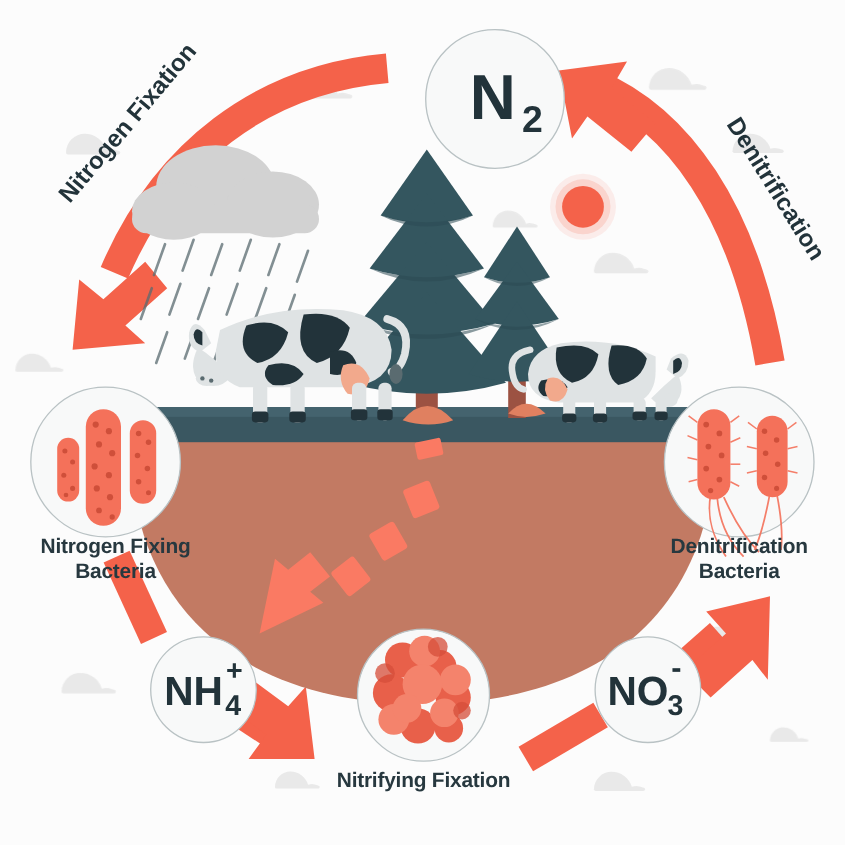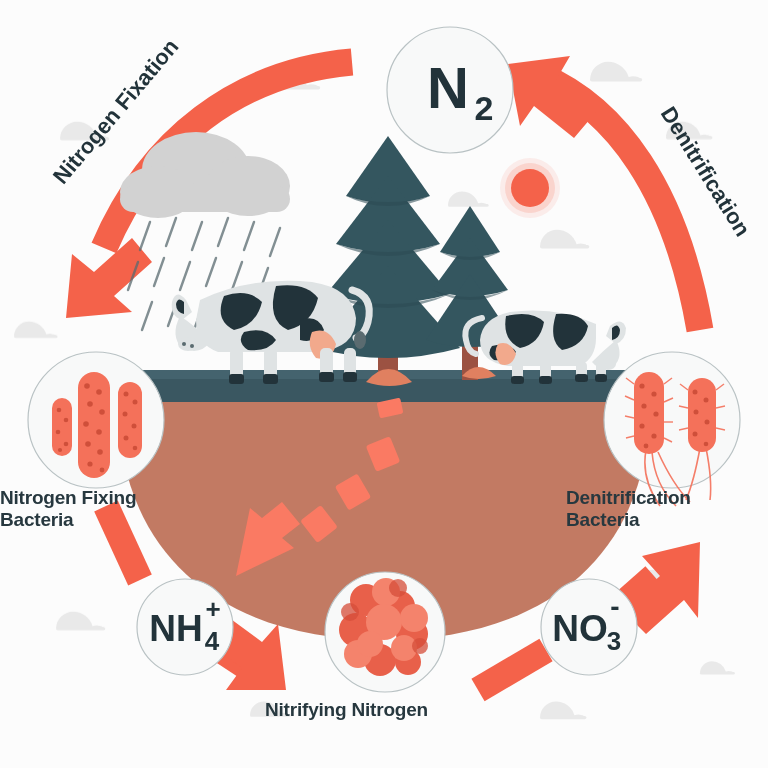--- a/index.html
+++ b/index.html
@@ -1,20 +1,20 @@
 <!DOCTYPE html>
 <html><head>
 <meta charset="utf-8">
 <style>
   html,body{margin:0;padding:0;background:#ffffff;}
   body{width:768px;height:768px;overflow:hidden;
        font-family:"Liberation Sans",sans-serif;}
   #stage{position:relative;width:768px;height:768px;background:#fcfcfc;}
   svg.layer{position:absolute;left:0;top:0;width:768px;height:768px;}
-  .label{position:absolute;color:#27383f;font-weight:bold;text-align:left;
+  .label{position:absolute;color:#27383f;font-weight:bold;text-align:center;
          letter-spacing:-0.2px;line-height:1.18;}
   .arc-label{position:absolute;color:#22333a;font-weight:bold;font-size:22px;
              white-space:nowrap;letter-spacing:0px;}
   .node-text{font-weight:bold;fill:#22333a;font-family:"Liberation Sans",sans-serif;}
 </style>
 </head>
 <body>
 
 <div id="stage">
 
@@ -380,16 +380,16 @@
     <div>Nitrogen Fixing</div>
     <div>Bacteria</div>
   </div>
 
   <div class="label" style="left:566px; top:487px; width:212px; font-size:19px;">
     <div>Denitrification</div>
     <div>Bacteria</div>
   </div>
 
   <div class="label" style="left:265px; top:699px; width:240px; font-size:19px;">
-    <div>Nitrifying  Nitrogen</div>
+    <div>Nitrifying  Fixation</div>
   </div>
 
 </div>
 
 </body></html>

